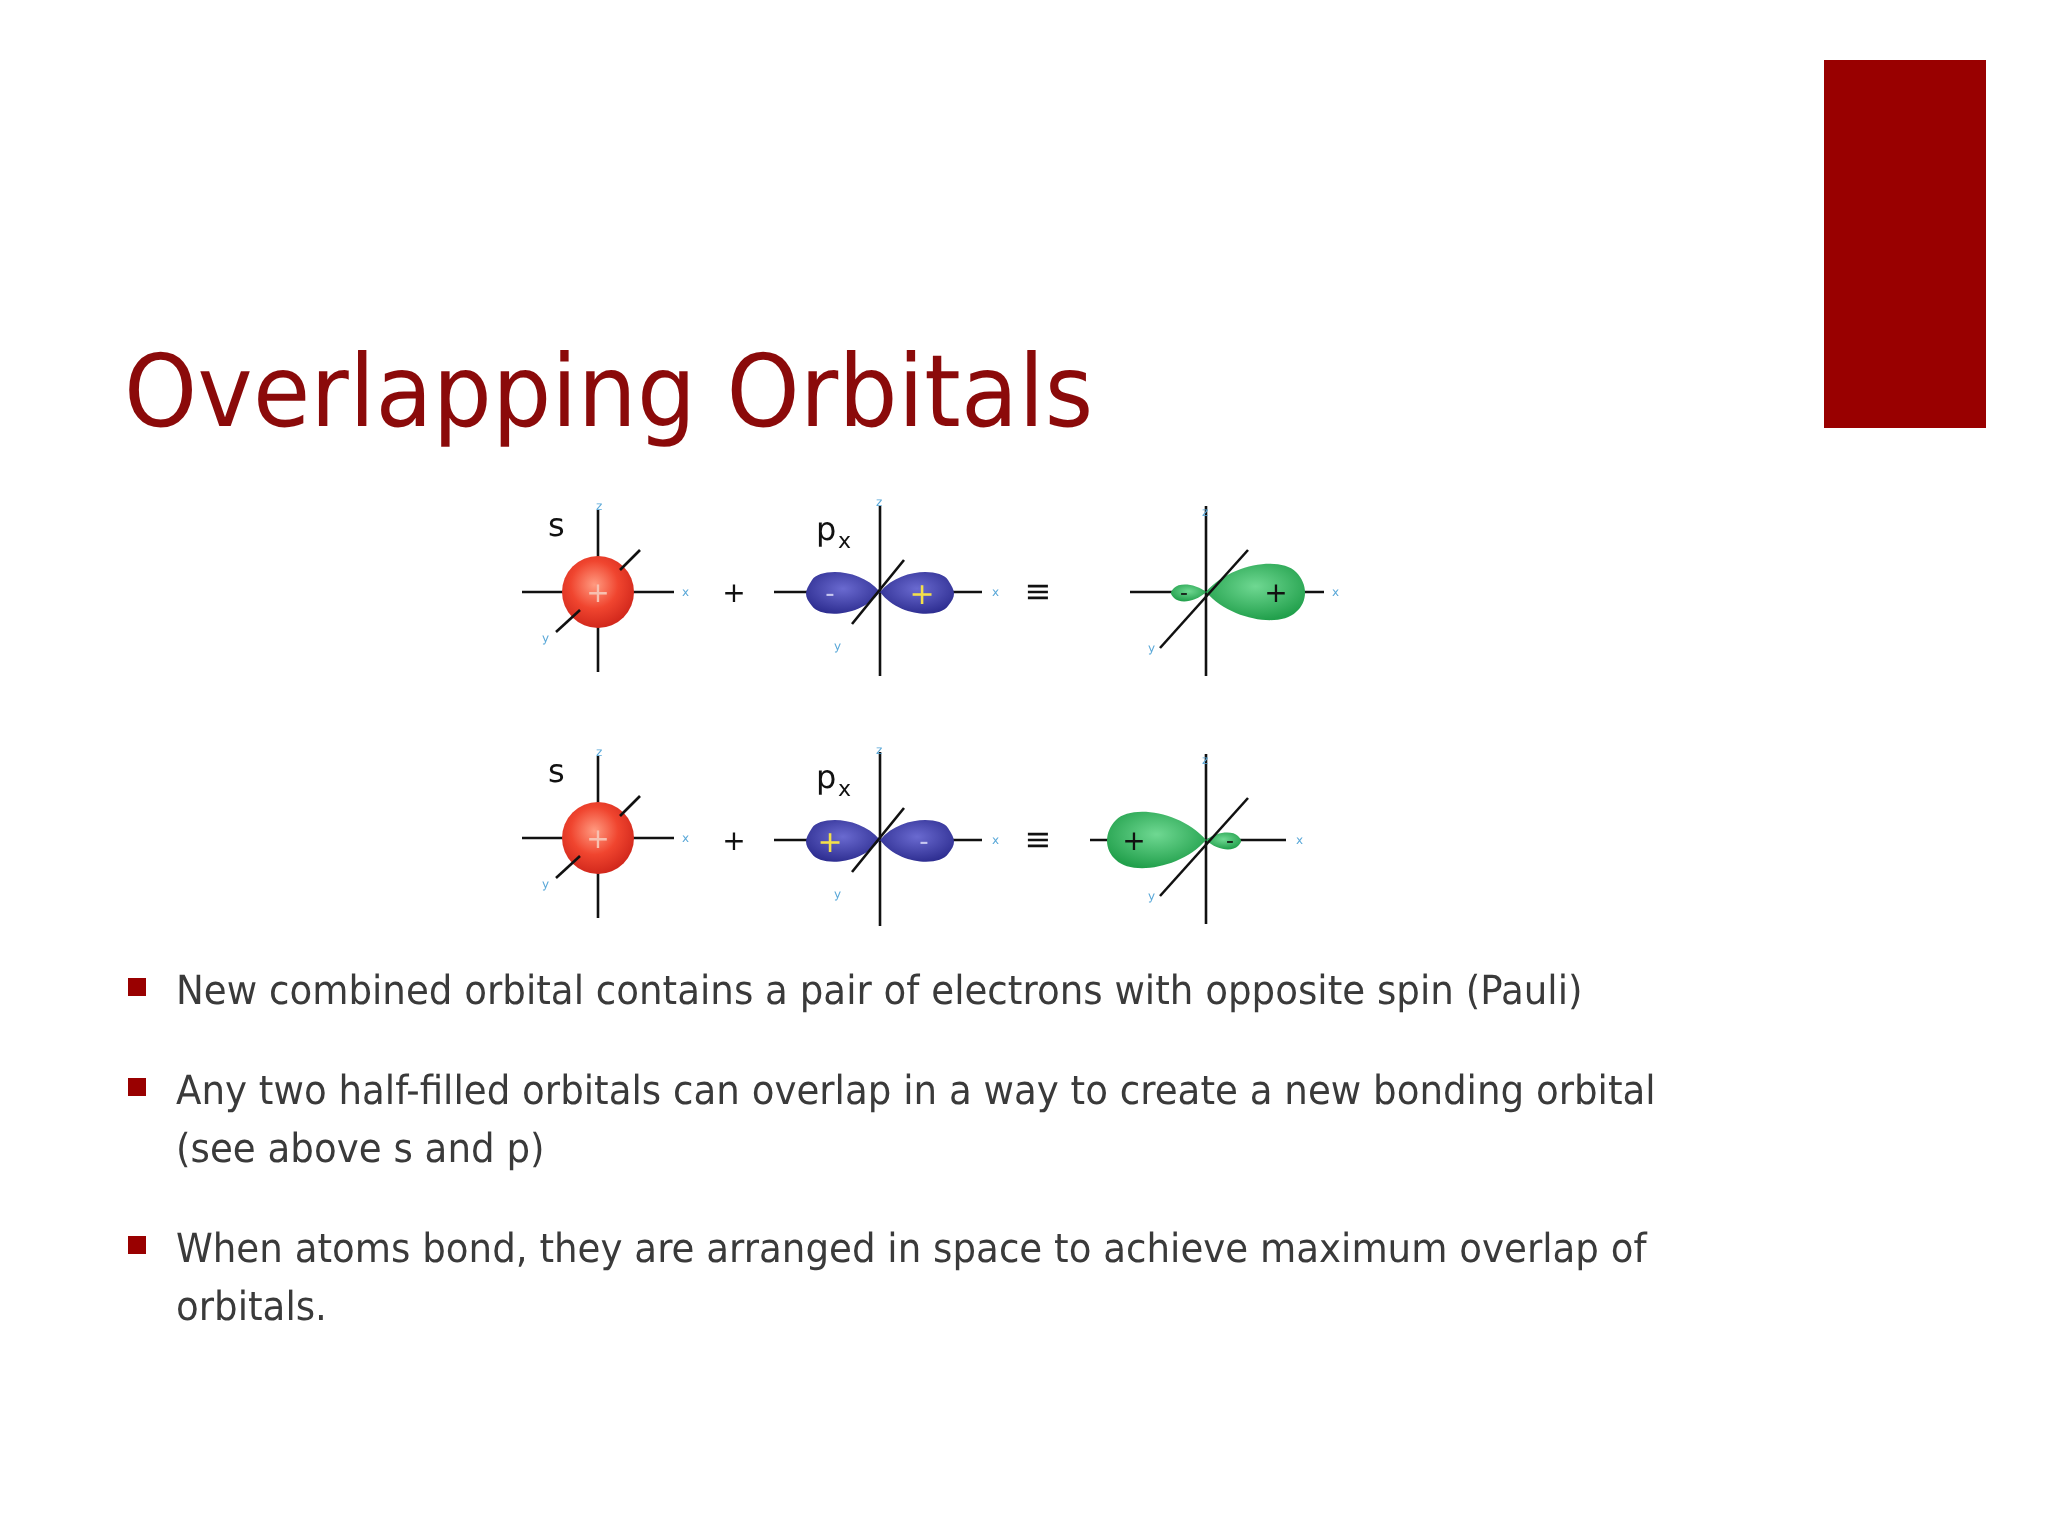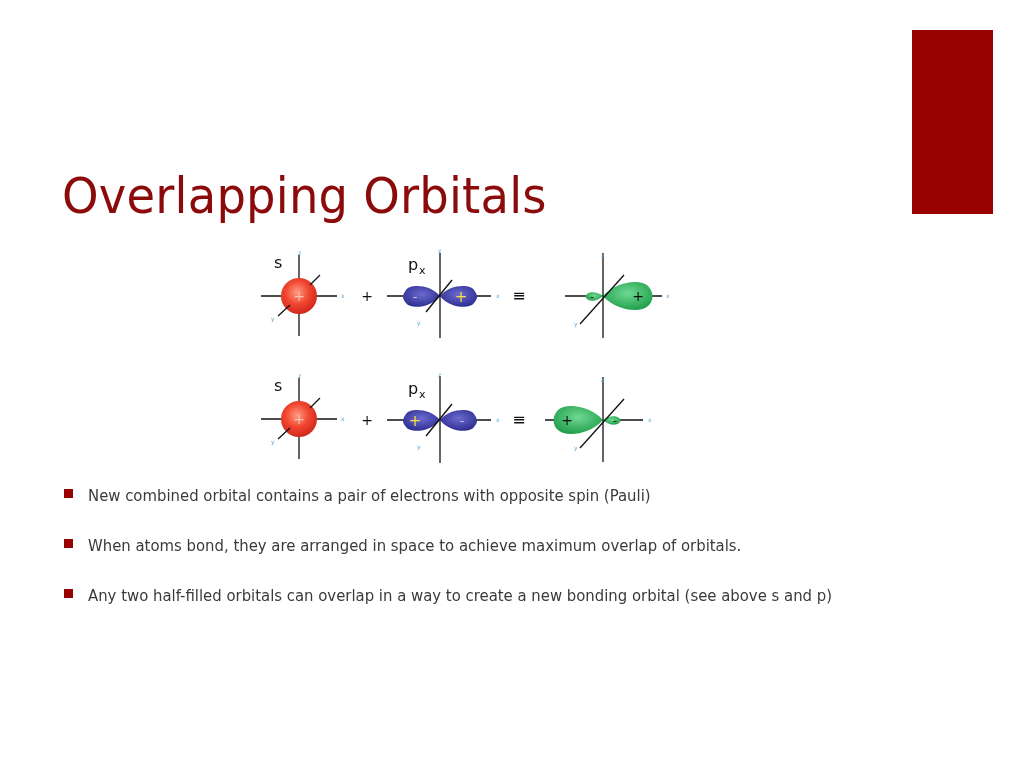--- a/index.html
+++ b/index.html
@@ -19,21 +19,21 @@
     transform-origin:left center; transform: scaleX(0.93);
   }
   .diagram { position:absolute; left:0; top:0; width:1024px; height:768px; pointer-events:none; }
   .diagram svg { position:absolute; left:0; top:0; }
   .bullets {
     position:absolute; left:64px; top:481px; width:800px;
     list-style:none; margin:0; padding:0;
   }
   .bullet {
     position:relative; padding-left:24px; margin-bottom:21px;
-    font-size:16px; line-height:29px; color:#3a3a3a;
+    font-size:20px; line-height:29px; color:#3a3a3a;
   }
   .bullet .marker {
     position:absolute; left:0; top:8px; width:9px; height:9px; background:#990000;
   }
   .bullet .text { display:block; transform-origin:left top; transform:scaleX(0.93); width:800px; }
 </style>
 </head>
 <body>
 
 <div class="accent-bar"></div>
@@ -152,19 +152,19 @@
 </svg>
 </div>
 
 <ul class="bullets">
   <li class="bullet">
     <span class="marker"></span>
     <span class="text">New combined orbital contains a pair of electrons with opposite spin (Pauli)</span>
   </li>
   <li class="bullet">
     <span class="marker"></span>
-    <span class="text">When atoms bond, they are arranged in space to achieve maximum overlap of orbitals.</span>
+    <span class="text">Any two half-filled orbitals can overlap in a way to create a new bonding orbital (see above s and p)</span>
   </li>
   <li class="bullet">
     <span class="marker"></span>
-    <span class="text">Any two half-filled orbitals can overlap in a way to create a new bonding orbital (see above s and p)</span>
+    <span class="text">When atoms bond, they are arranged in space to achieve maximum overlap of orbitals.</span>
   </li>
 </ul>
 
 </body></html>

